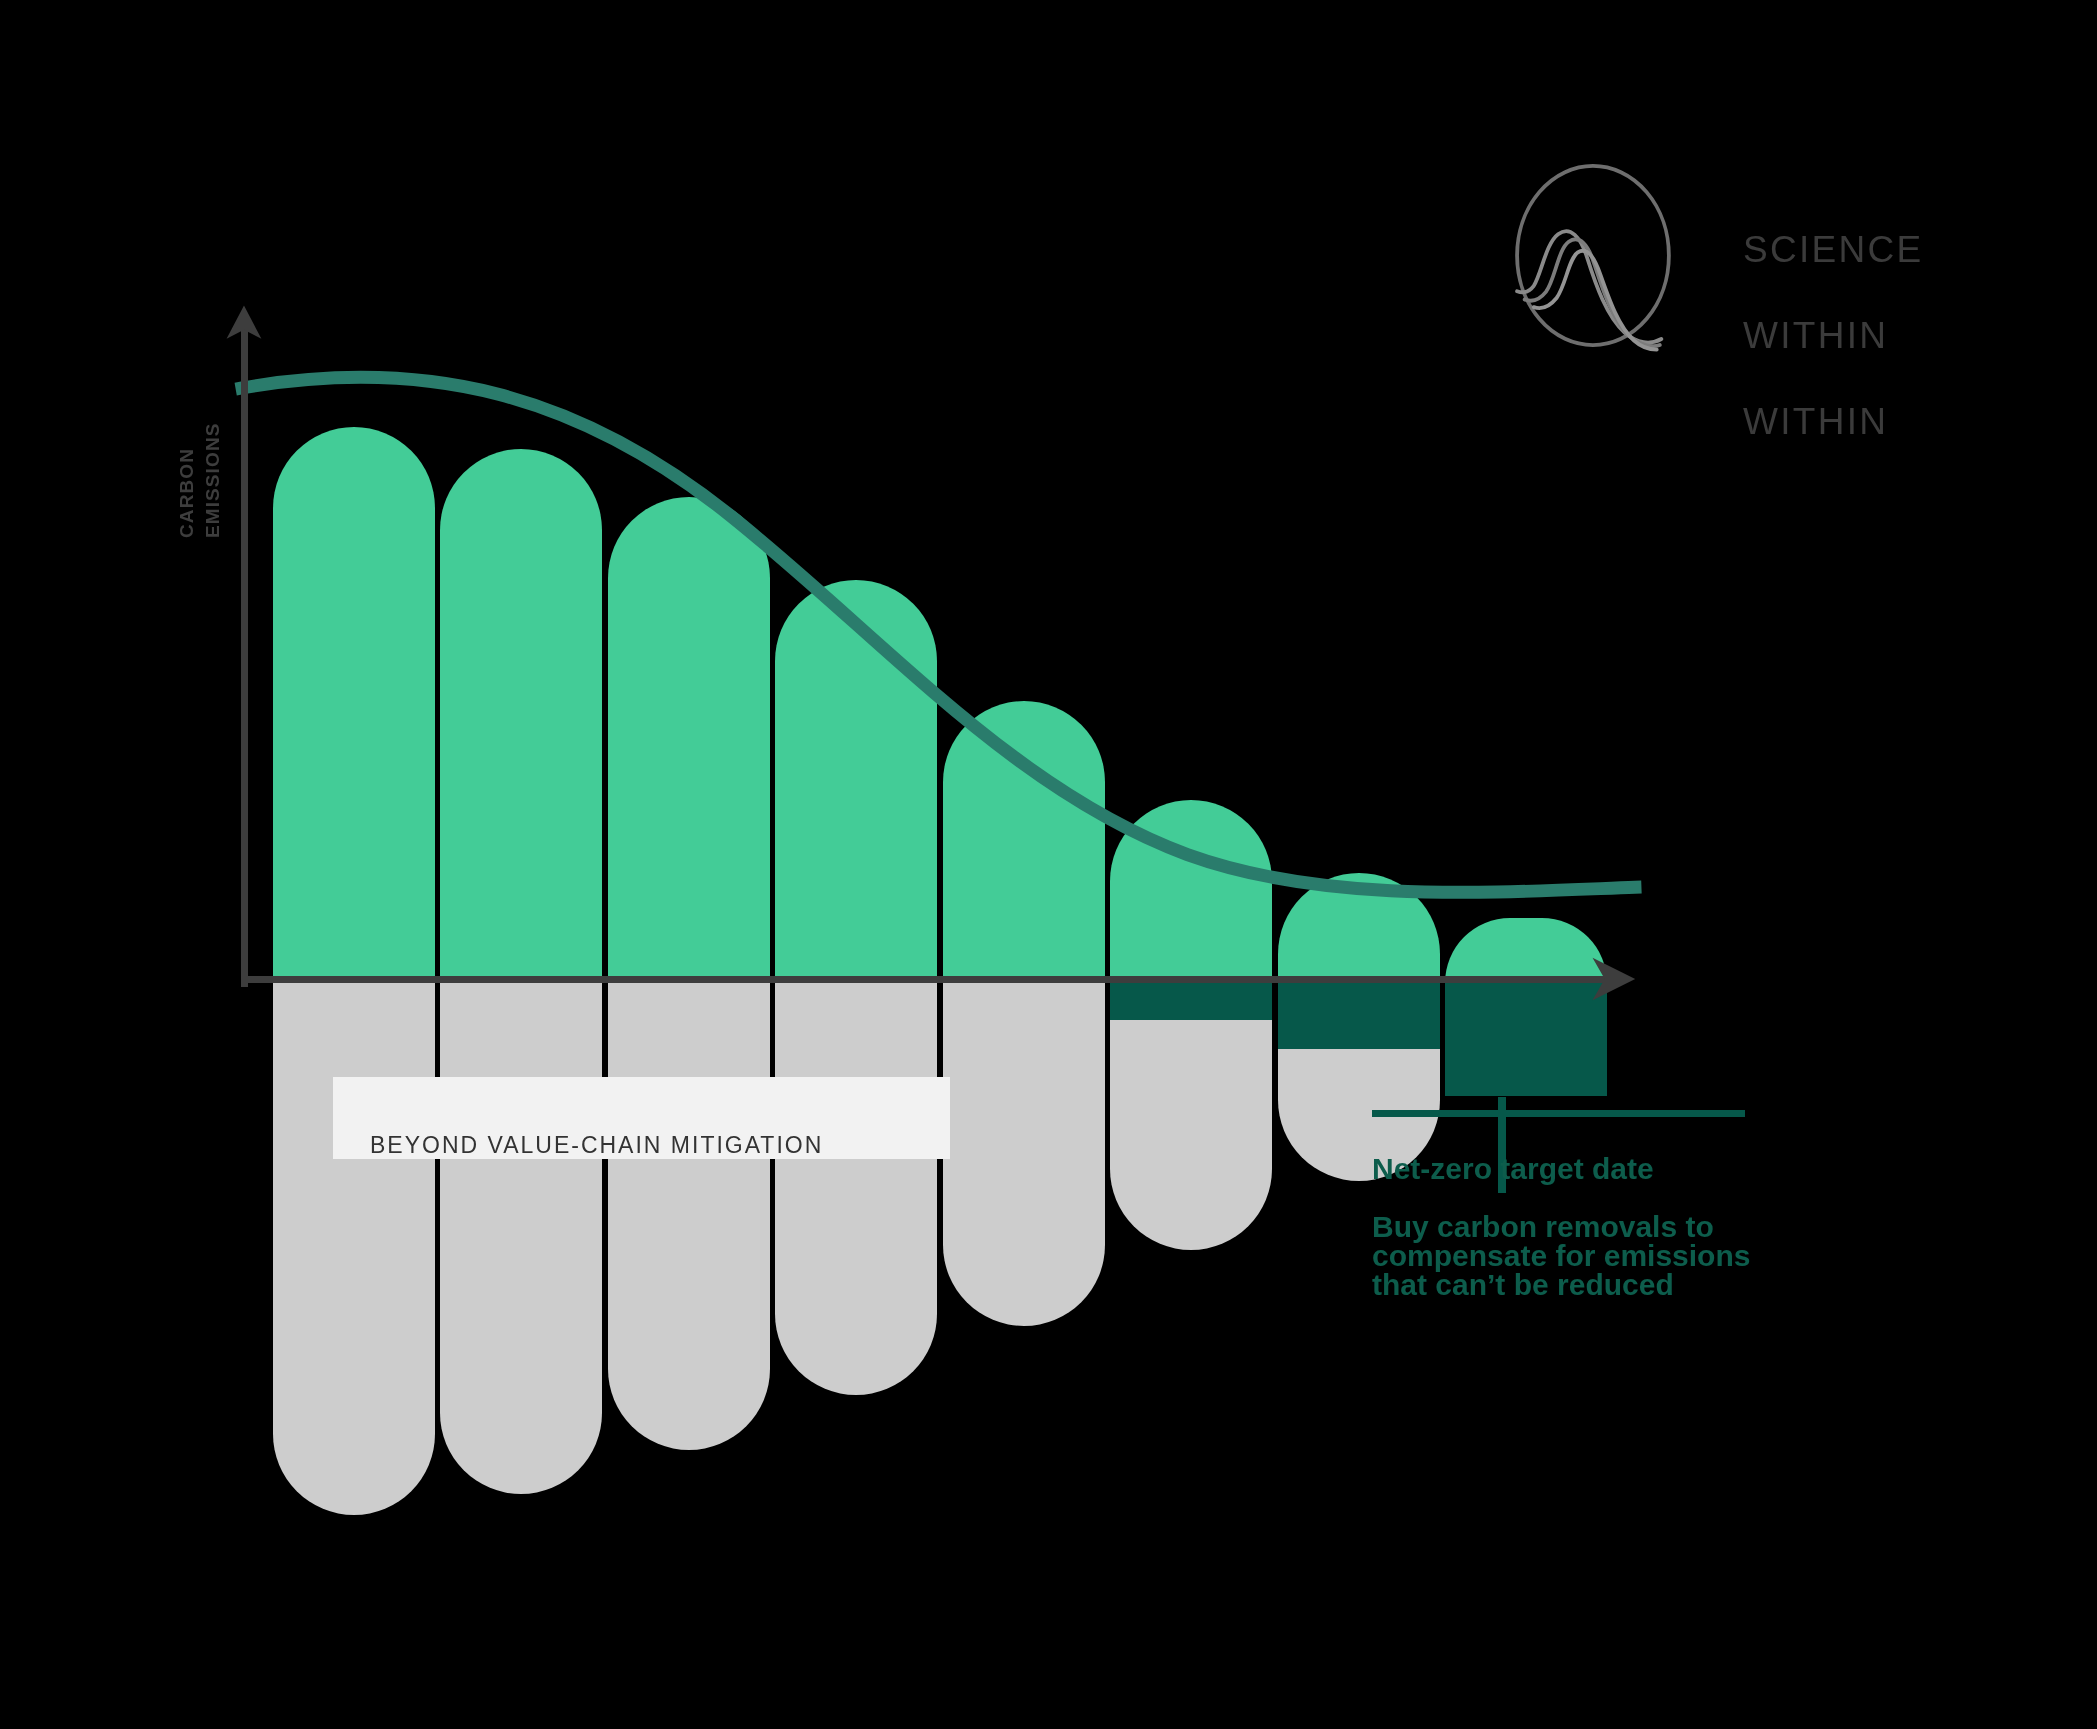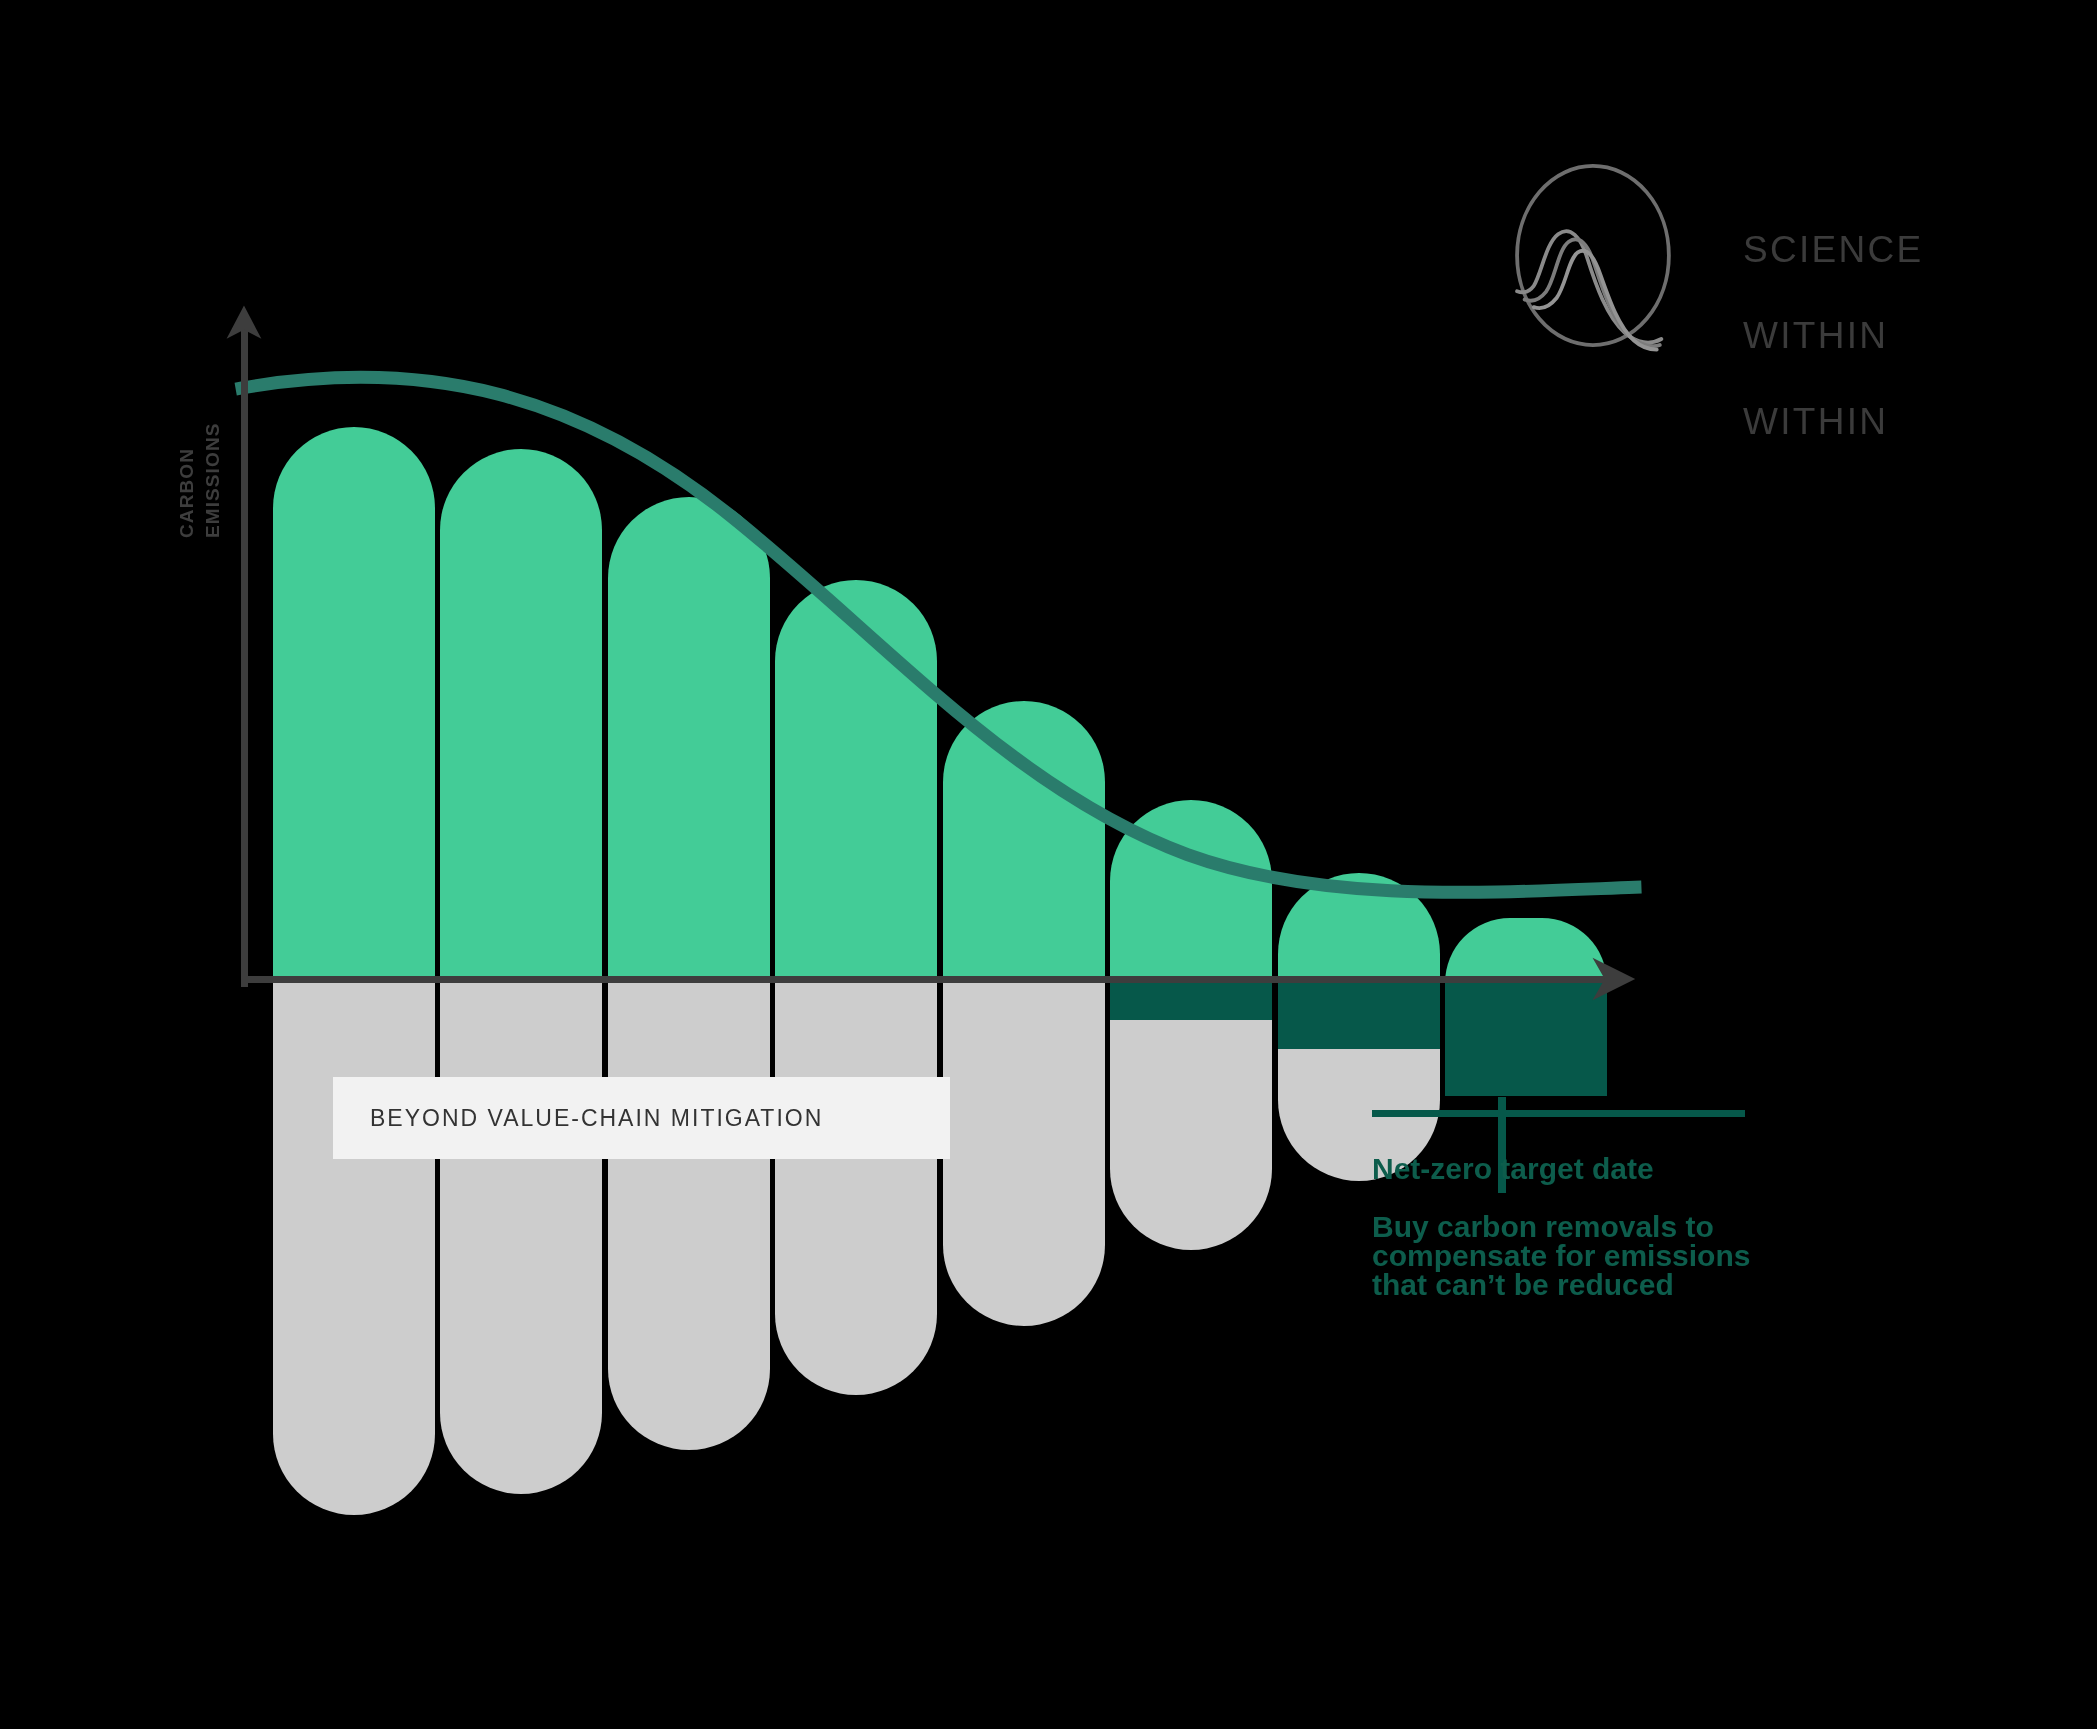--- a/index.html
+++ b/index.html
@@ -123,21 +123,21 @@
     </svg>
 
     <div class="axis-h" style="left:241px;top:940px;width:1378px;height:6.9px;"></div>
     <svg style="position:absolute;left:1591px;top:917px;width:61px;height:55px;" viewBox="0 0 80 72" width="61" height="55">
       <path d="M2 6 L 58 34 L 2 62 L 18 34 Z" fill="#3d3d3d"></path>
     </svg>
 
     <div class="ylabel" style="left:174px;top:502px;">CARBON
 EMISSIONS</div>
 
-    <div class="legendbox" style="left:333px;top:1041px;width:617px;height:82px;">
+    <div class="legendbox" style="left:333px;top:1041px;width:617px;height:82px;align-items:flex-end;">
       <span>BEYOND VALUE-CHAIN MITIGATION</span>
     </div>
 
     <div class="nz-stem" style="left:1498px;top:1061px;width:7.6px;height:96px;"></div>
     <div class="nz-rule" style="left:1372px;top:1074px;width:373px;height:6.9px;"></div>
     <div class="nz-text" style="left:1372px;top:1089px;width:396px;">
       <div class="nz-title">Net-zero target date</div>
       <div class="nz-body">Buy carbon removals to
 compensate for emissions
 that can’t be reduced</div>

